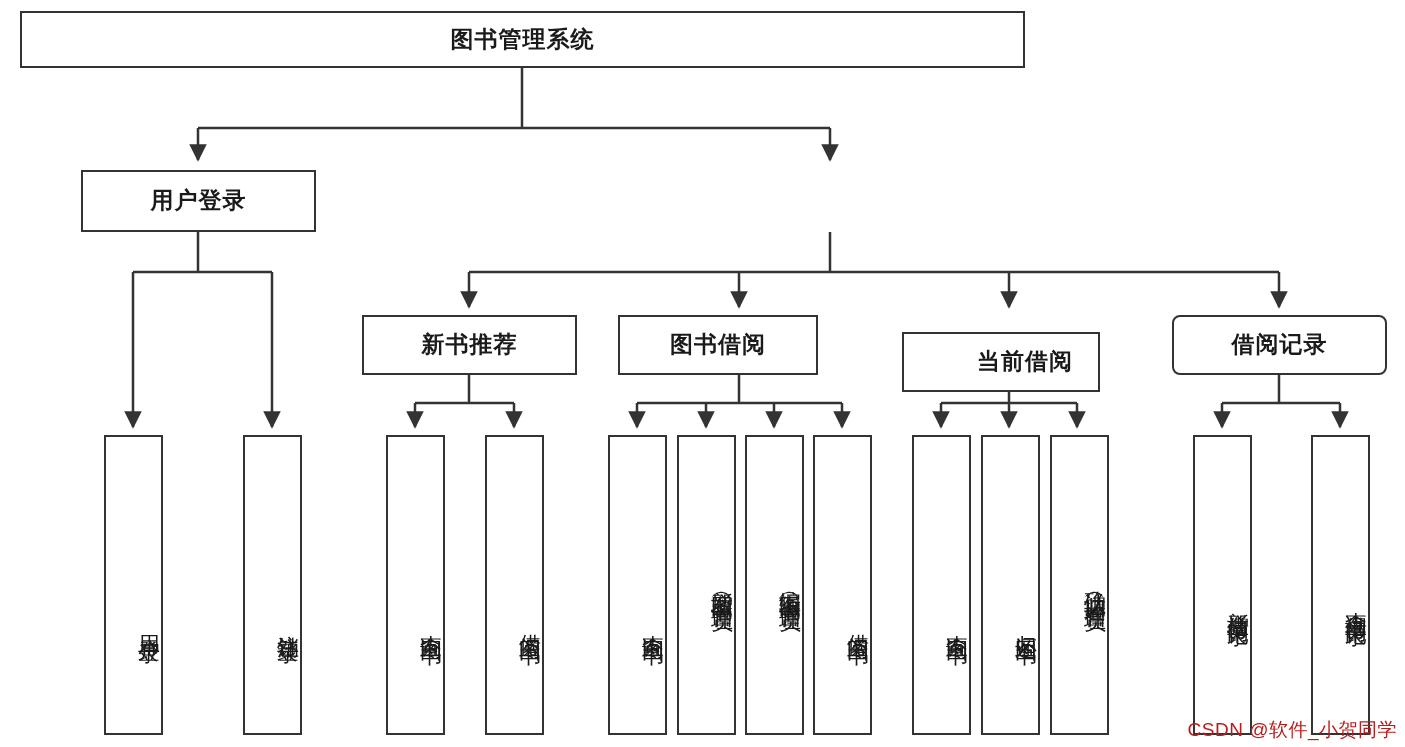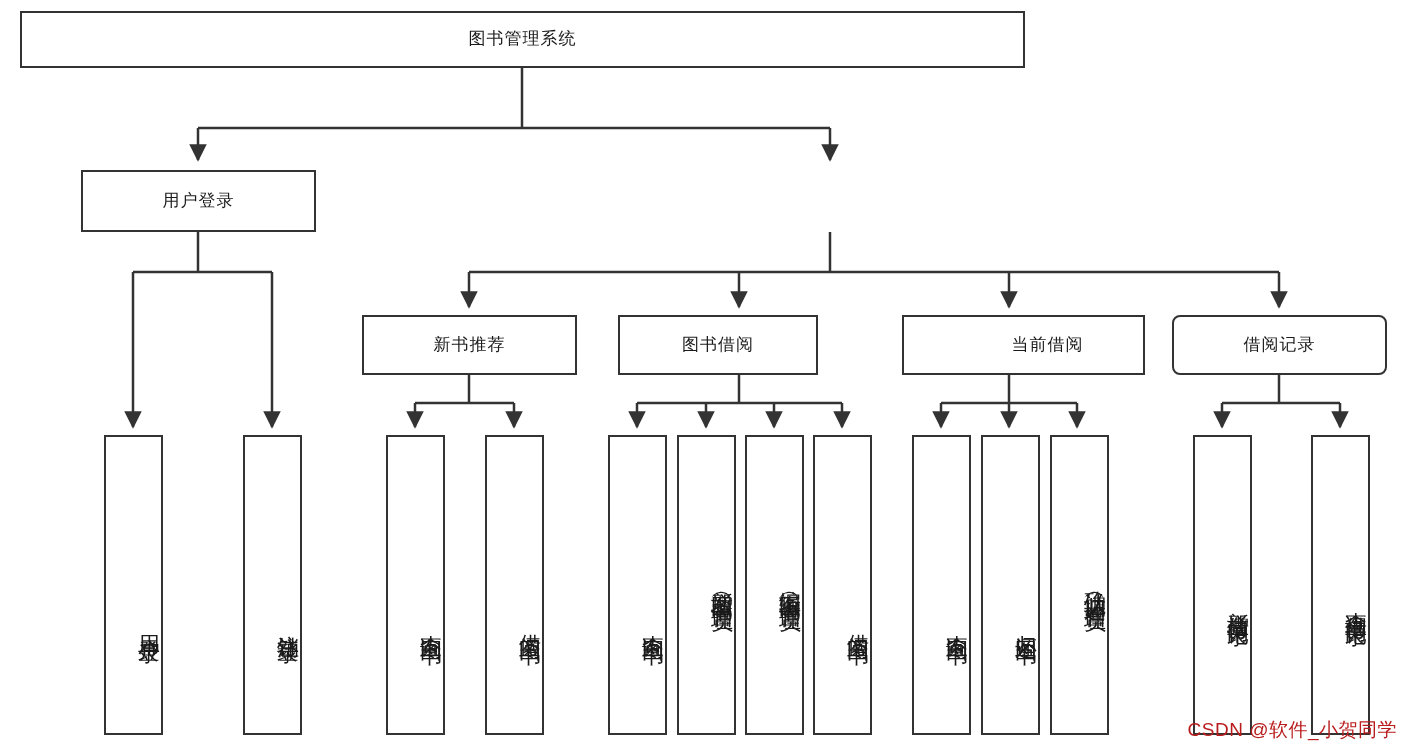--- a/index.html
+++ b/index.html
@@ -32,23 +32,24 @@
     border: 2px solid #333333;
     background: #ffffff;
     color: #1a1a1a;
     display: flex;
     align-items: center;
     justify-content: center;
     text-align: center;
     z-index: 2;
   }
   .node-h {
-    font-size: 17px;
+    font-size: 23px;
     letter-spacing: 1px;
     line-height: 1.2;
+    font-weight: bold;
   }
   .node-v {
     font-size: 22px;
     writing-mode: vertical-rl;
     text-orientation: upright;
     letter-spacing: 3px;
     line-height: 1.05;
     padding: 4px 0;
     align-items: flex-start;
     justify-content: center;
@@ -121,21 +122,21 @@
       <path d="M 1340 403 L 1340 427" marker-end="url(#arrow)"></path>
     </g>
   </svg>
 
   <div class="node node-h" style="left:20px; top:11px; width:1005px; height:57px;">图书管理系统</div>
 
   <div class="node node-h" style="left:81px; top:170px; width:235px; height:62px;">用户登录</div>
 
   <div class="node node-h" style="left:362px; top:315px; width:215px; height:60px;">新书推荐</div>
   <div class="node node-h" style="left:618px; top:315px; width:200px; height:60px;">图书借阅</div>
-  <div class="node node-h" style="left:902px; top:315px; width:243px; height:60px;padding-left:48px;">当前借阅</div>
+  <div class="node node-h" style="left:902px; top:332px; width:198px; height:60px;padding-left:48px;">当前借阅</div>
   <div class="node node-h" style="left:1172px; top:315px; width:215px; height:60px;border-radius:8px;">借阅记录</div>
 
   <div class="node node-v" style="left:104px; top:435px; width:59px; height:300px; padding-top:80px;">用户登录</div>
   <div class="node node-v" style="left:243px; top:435px; width:59px; height:300px; padding-top:80px;">注销登录</div>
 
   <div class="node node-v" style="left:386px; top:435px; width:59px; height:300px; padding-top:80px;">查询图书</div>
   <div class="node node-v" style="left:485px; top:435px; width:59px; height:300px; padding-top:80px;">借阅图书</div>
 
   <div class="node node-v" style="left:608px; top:435px; width:59px; height:300px; padding-top:80px;">查询图书</div>
   <div class="node node-v tall-text" style="left:677px; top:435px; width:59px; height:300px; padding-top:6px;">新增图书（管理员）</div>

